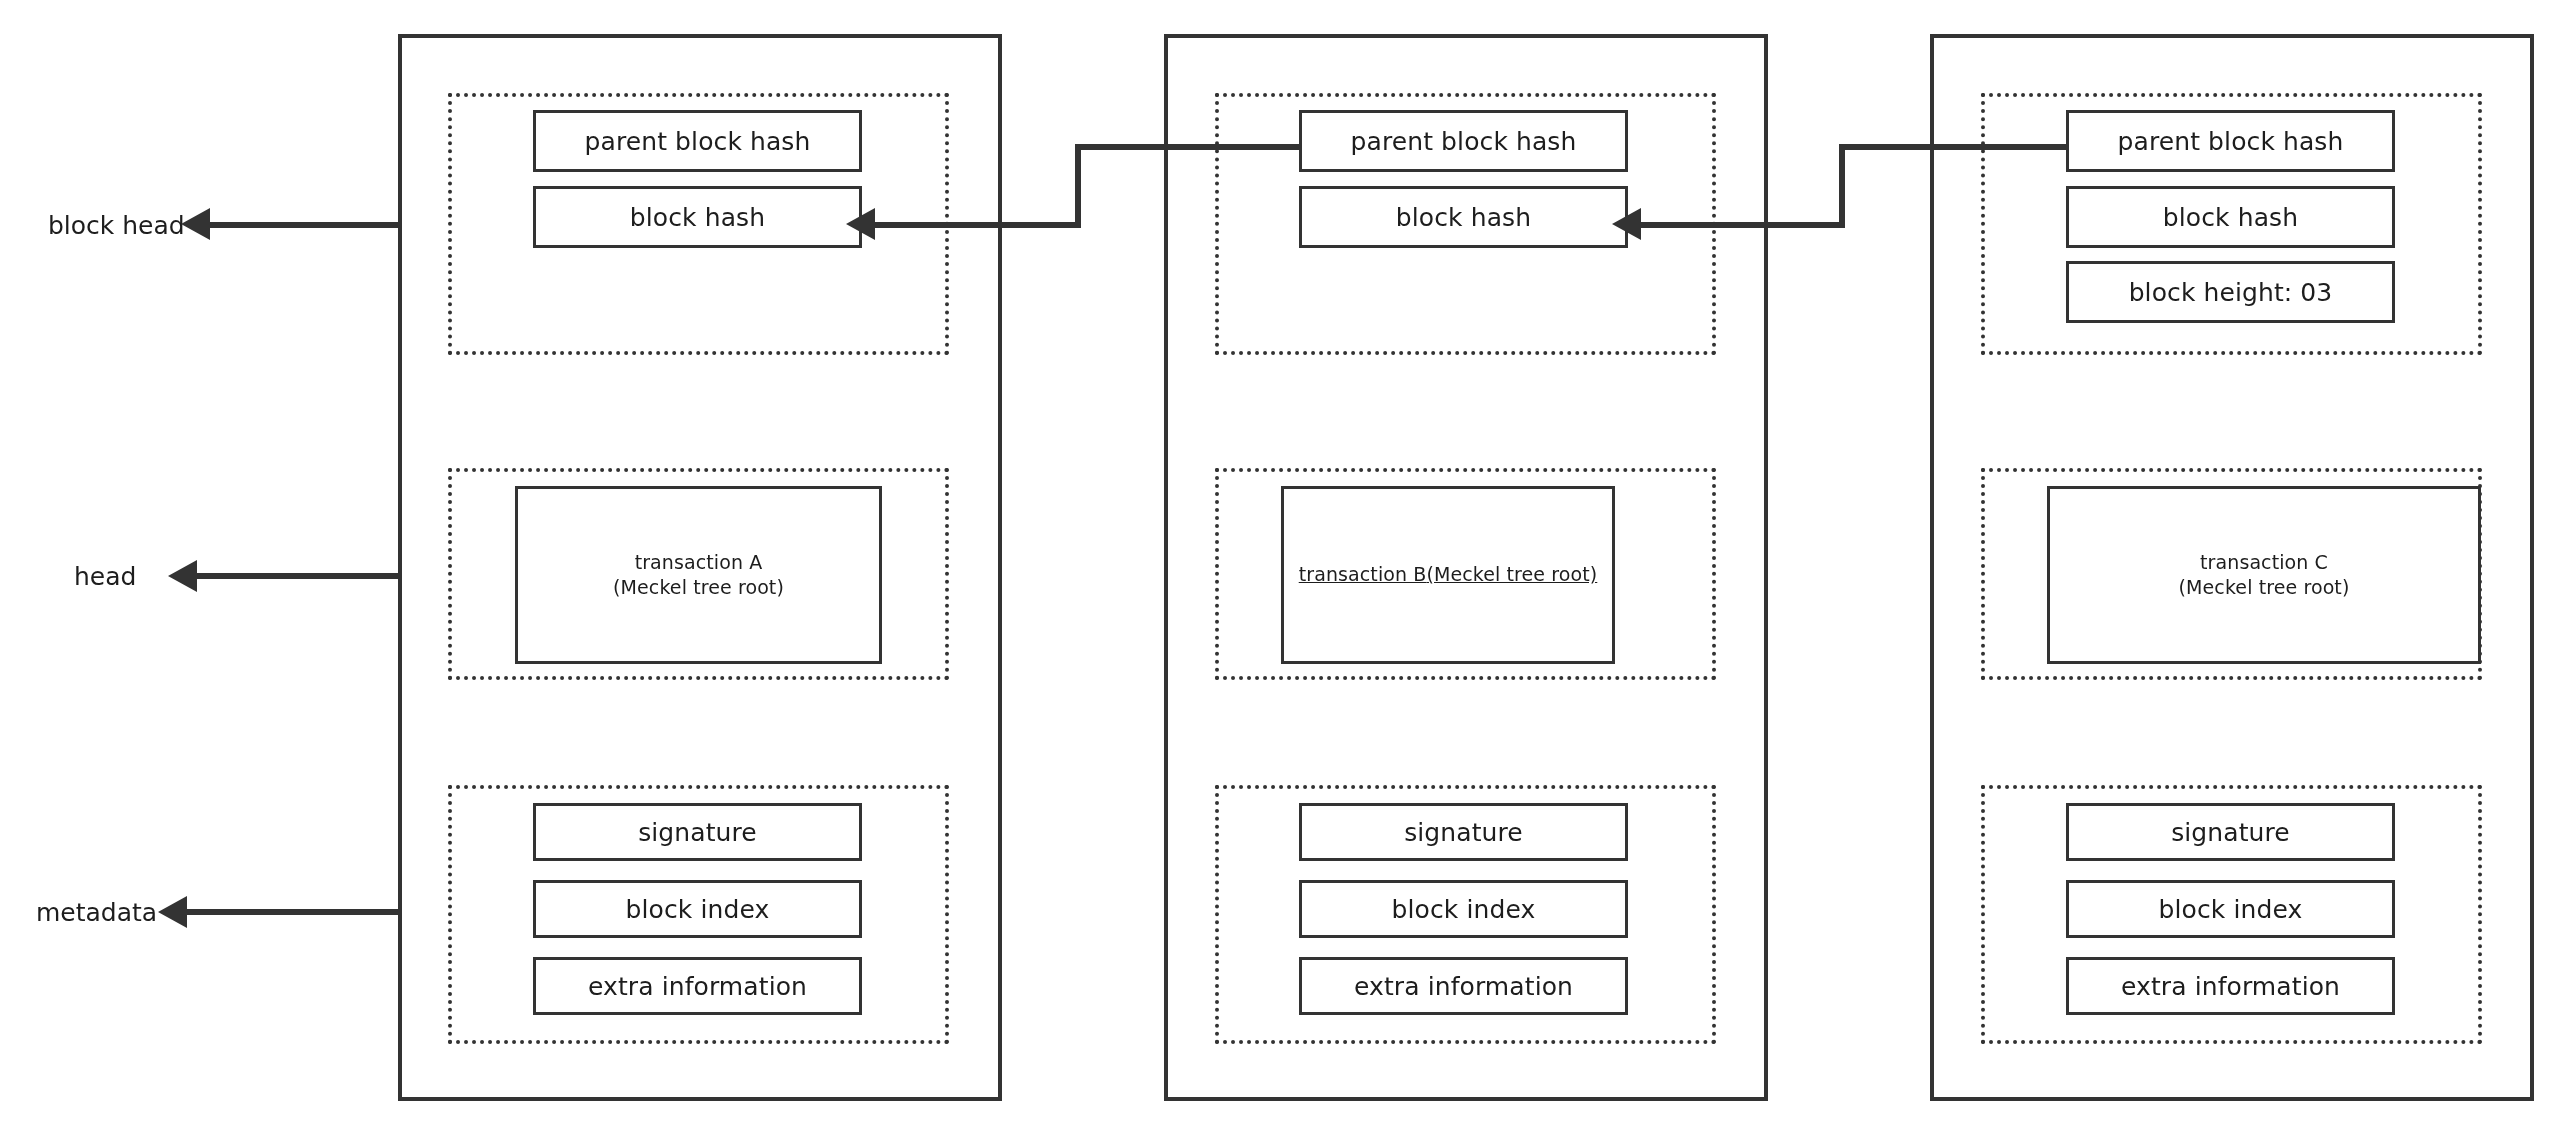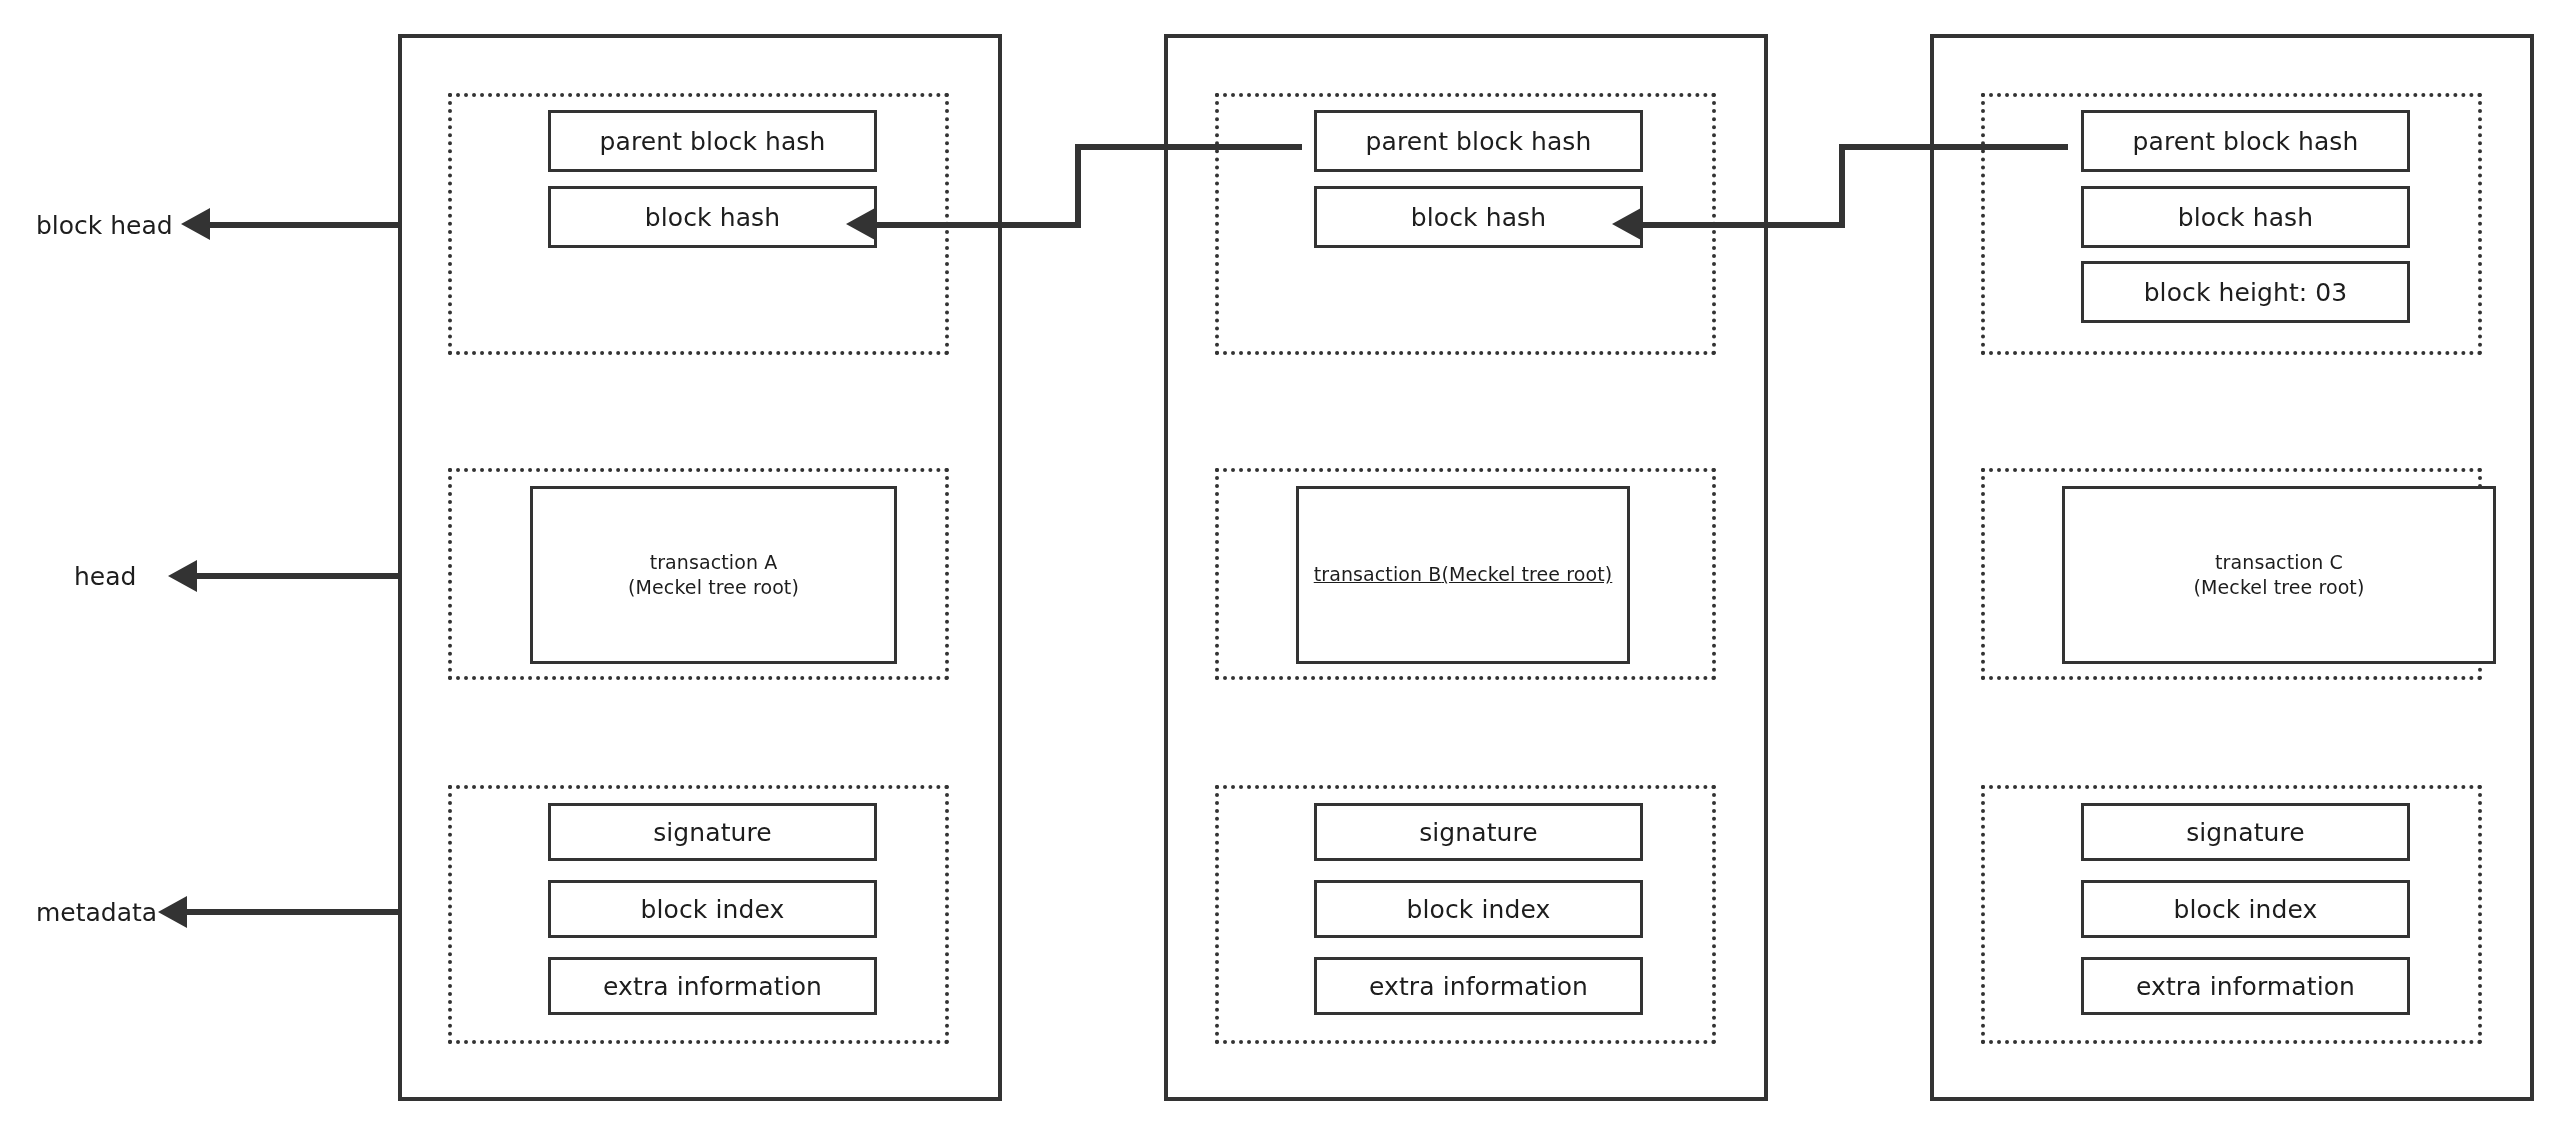--- a/index.html
+++ b/index.html
@@ -32,21 +32,20 @@
     background:#ffffff;
     box-sizing:border-box;
     display:flex;
     align-items:center;
     justify-content:center;
     text-align:center;
     font-size:25px;
     color:#1d1d1d;
     line-height:1.32;
     letter-spacing:0.1px;
-    margin-left:15px;
   }
   .field-box.tall{ font-size:19px; }
   .field-box .l2{display:block;}
   
   .side-label{
     position:absolute;
     font-size:25px;
     color:#1d1d1d;
     white-space:nowrap;
   }
@@ -67,21 +66,21 @@
     border-top:16.3px solid transparent;
     border-bottom:16.3px solid transparent;
     border-right:29px solid #333333;
   }
 </style>
 </head>
 <body>
 
 <div id="stage">
 
-  <div class="side-label" style="left:36px; top:211px;text-align:center;">block head</div>
+  <div class="side-label" style="left:48px; top:211px;text-align:center;">block head</div>
 
   <div class="side-label" style="left:74px; top:562px;">head</div>
 
   <div class="side-label" style="left:36px; top:898px;">metadata</div>
 
   <div class="arrow-head-left" style="left:181px; top:208px;"></div>
   <div class="hline" style="left:208px; top:222px; width:244px;"></div>
 
   <div class="arrow-head-left" style="left:168px; top:560px;"></div>
   <div class="hline" style="left:196px; top:573px; width:256px;"></div>

